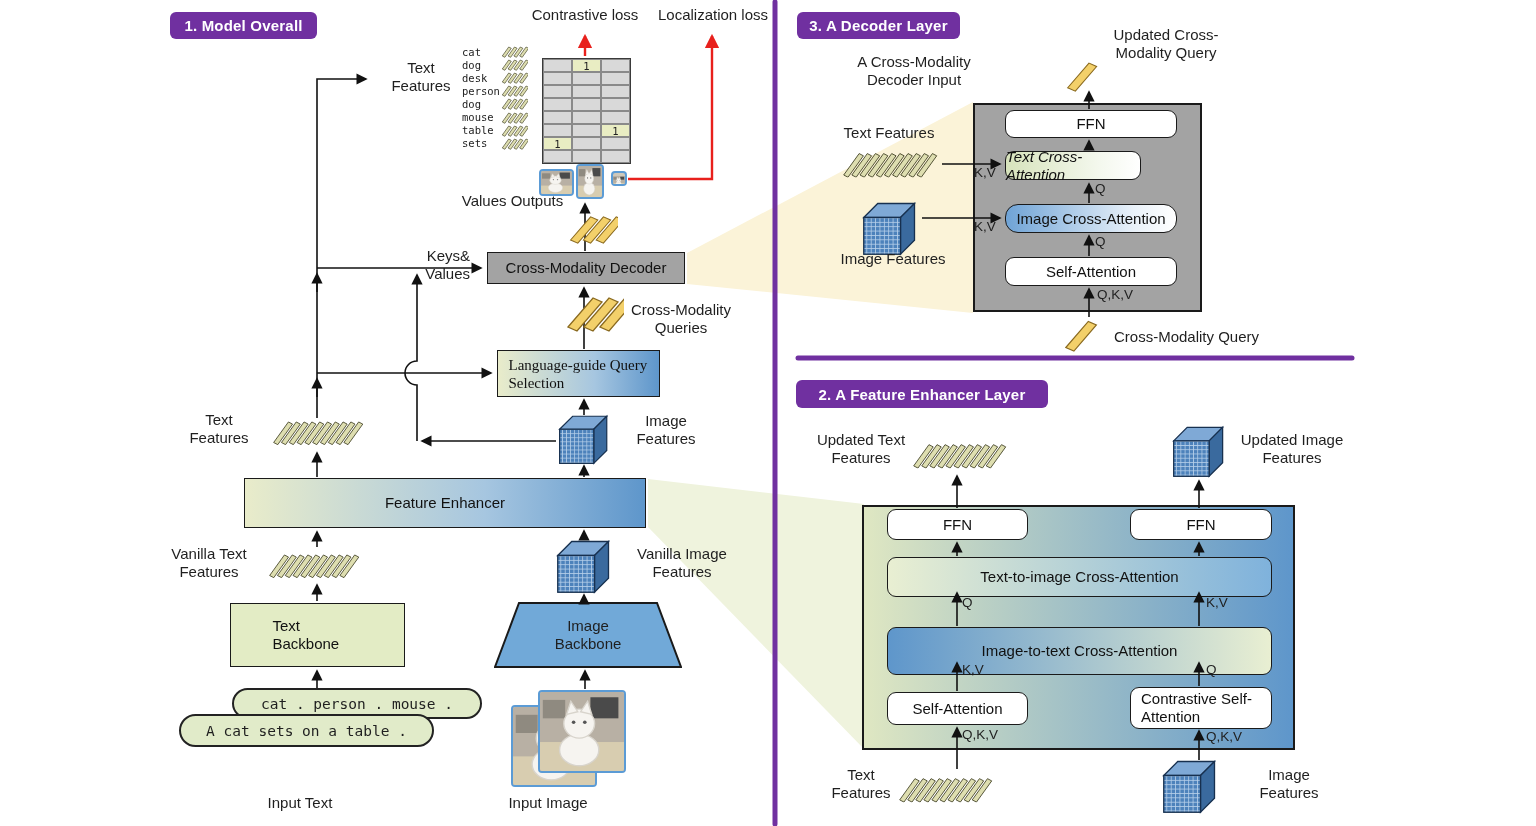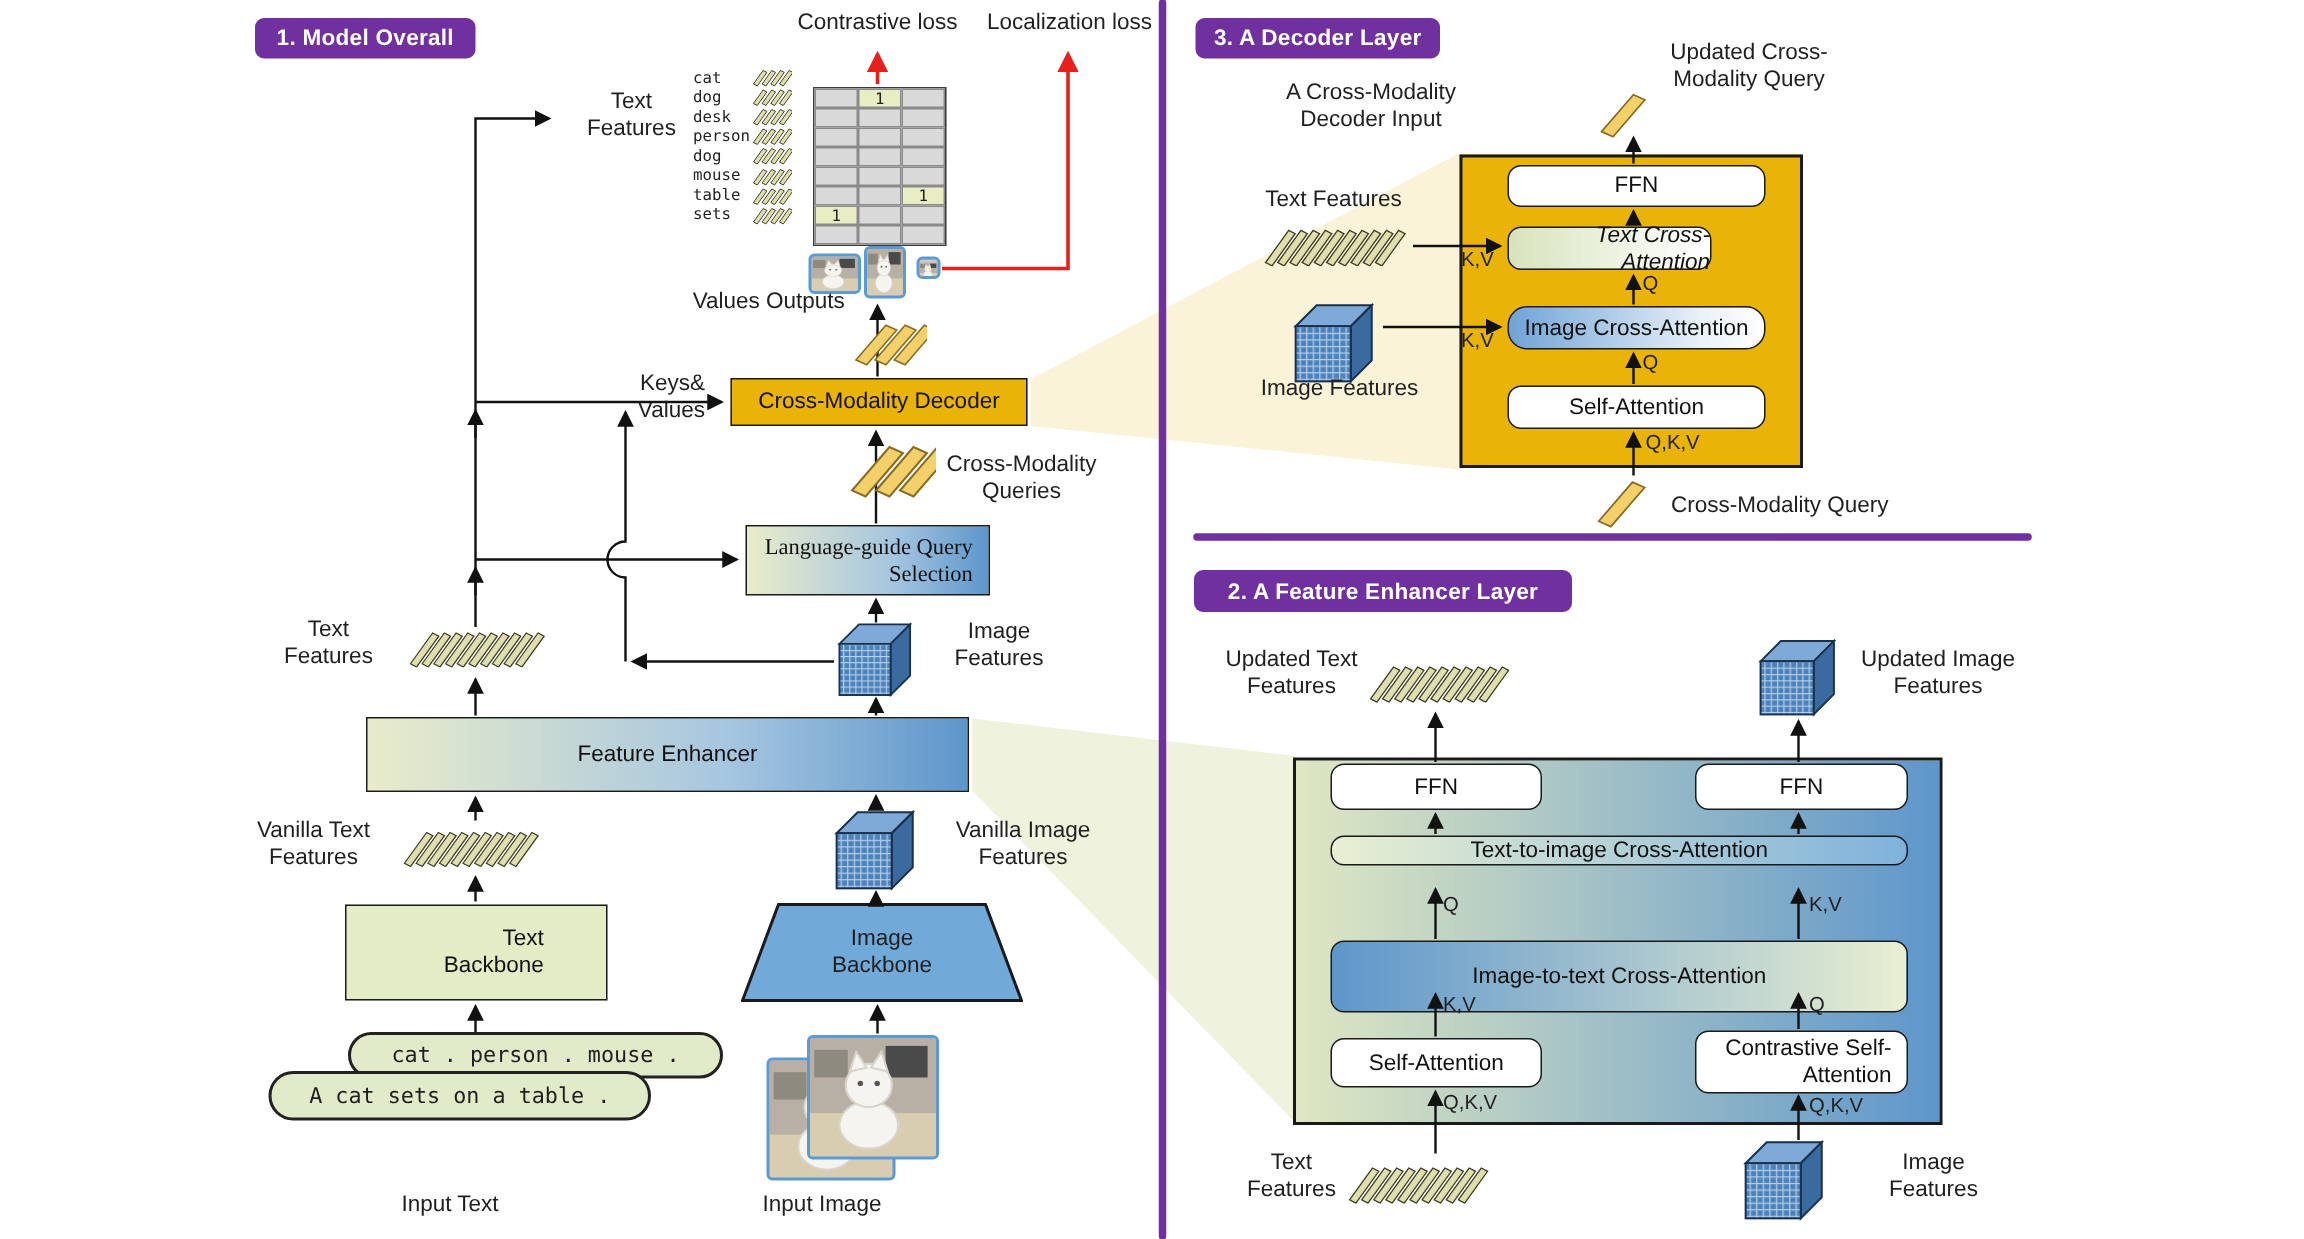--- a/index.html
+++ b/index.html
@@ -2,35 +2,35 @@
 <html><head>
 <meta charset="utf-8">
 <style>
   html,body{margin:0;padding:0;background:#fff;}
   #stage{position:relative;width:1536px;height:826px;background:#fff;overflow:hidden;
          font-family:"Liberation Sans",sans-serif;color:#1f1f1f;}
   svg.layer{position:absolute;left:0;top:0;pointer-events:none;}
   .lbl{position:absolute;font-size:15px;line-height:1.22;color:#1f1f1f;text-align:center;}
   .sm{font-size:13.5px;line-height:1.1;}
   .box{position:absolute;border:1.6px solid #1a1a1a;display:flex;align-items:center;justify-content:center;
-       font-size:15px;color:#111;text-align:right;line-height:1.2;box-sizing:border-box;}
+       font-size:15px;color:#111;text-align:left;line-height:1.2;box-sizing:border-box;}
   .rbox{border-radius:9px;background:#fff;}
   .badge{position:absolute;background:#7030A0;color:#fff;border-radius:6px;display:flex;align-items:center;
          justify-content:center;font-size:15px;font-weight:600;letter-spacing:.2px;}
   .pill{position:absolute;background:#e1ebc9;border:2px solid #222;border-radius:17px;
         font-family:"DejaVu Sans Mono",monospace;font-size:14.5px;display:flex;align-items:center;
         justify-content:center;box-sizing:border-box;white-space:nowrap;}
   .img{position:absolute;border:2.5px solid #5b9bd5;border-radius:4px;overflow:hidden;background:#cfc8ba;box-sizing:border-box;}
   .g-enh{background:linear-gradient(90deg,#e9ecca 0%,#a6c6e0 60%,#5e96cb 100%);}
   .g-tca{background:linear-gradient(90deg,#d7e3bc 0%,#f4f8ee 70%,#ffffff 100%);}
   .g-ica{background:linear-gradient(90deg,#6fa3d6 0%,#e9f1f9 75%,#ffffff 100%);border-radius:13px;}
   .g-t2i{background:linear-gradient(90deg,#e9efd2 0%,#7fb2dc 100%);}
   .g-i2t{background:linear-gradient(90deg,#5e96cb 0%,#e9efd2 100%);}
   .g-p2{background:linear-gradient(90deg,#dfe7c2 0%,#5e96cb 100%);}
-  .ybox{background:#eab308;}
+  .ybox{background:#a3a3a3;}
   .greenbox{background:#e3ecc5;}
   .matrix{position:absolute;display:grid;grid-template-columns:repeat(3,29px);grid-auto-rows:13px;
           border:1.5px solid #3a3a3a;background:#d9d9d9;}
   .mcell{border:1px solid #8a8a8a;box-sizing:border-box;background:#d9d9d9;font-size:10.5px;
          display:flex;align-items:center;justify-content:center;font-family:"DejaVu Sans Mono",monospace;color:#222;}
   .mcell.hl{background:#e9edc3;}
   .wordlist{position:absolute;}
   .wrow{display:flex;align-items:center;height:13.1px;gap:1px;}
   .wtxt{font-family:"DejaVu Sans Mono",monospace;font-size:10.5px;color:#222;width:38px;overflow:visible;white-space:nowrap;}
   .abs{position:absolute;}
@@ -139,21 +139,21 @@
       <span>Self-Attention</span>
     </div>
 
   <div class="box g-p2" style="left:862px;top:505px;width:433px;height:245px;border-width:2px;"></div>
   <div class="box rbox" style="left:887px;top:509px;width:141px;height:31px;">
       <span>FFN</span>
     </div>
   <div class="box rbox" style="left:1130px;top:509px;width:142px;height:31px;">
       <span>FFN</span>
     </div>
-  <div class="box rbox g-t2i" style="left:887px;top:557px;width:385px;height:20px;">
+  <div class="box rbox g-t2i" style="left:887px;top:557px;width:385px;height:40px;">
       <span>Text-to-image Cross-Attention</span>
     </div>
   <div class="box rbox g-i2t" style="left:887px;top:627px;width:385px;height:48px;">
       <span>Image-to-text Cross-Attention</span>
     </div>
   <div class="box rbox" style="left:887px;top:692px;width:141px;height:33px;">
       <span>Self-Attention</span>
     </div>
   <div class="box rbox" style="left:1130px;top:687px;width:142px;height:42px;">
       <span style="width:120px">Contrastive Self-Attention</span>

